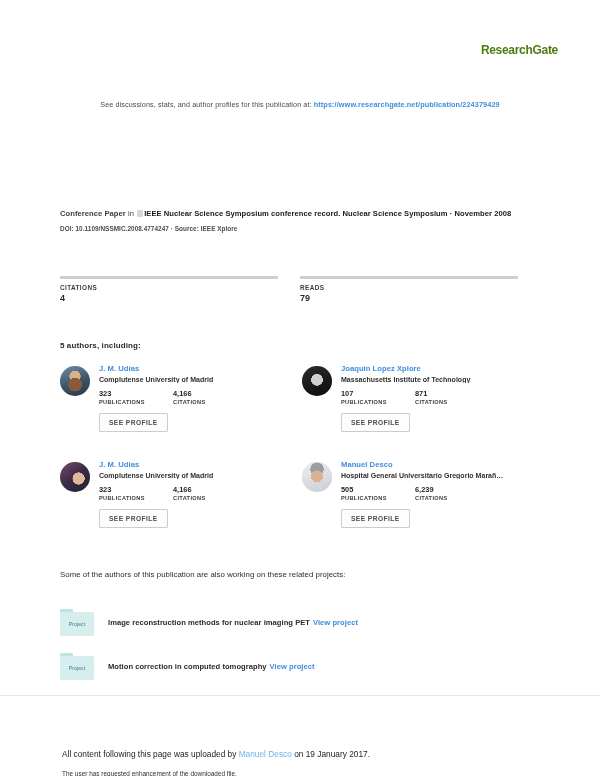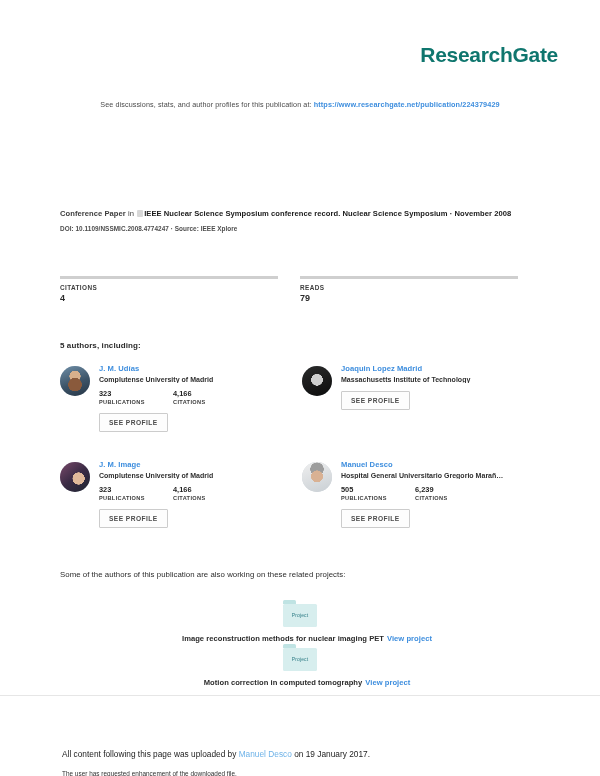--- a/index.html
+++ b/index.html
@@ -21,24 +21,24 @@
     width: 600px;
     height: 776px;
     background: #ffffff;
   }
 
   
   .rg-logo {
     position: absolute;
     top: 44px;
     right: 42px;
-    font-size: 21px;
+    font-size: 12px;
     font-weight: bold;
     letter-spacing: -0.3px;
-    color: #0f766e;
+    color: #4d7c0f;
     line-height: 1;
   }
 
   .seen-from {
     position: absolute;
     top: 100px;
     left: 0;
     width: 600px;
     text-align: center;
     font-size: 7.2px;
@@ -241,21 +241,20 @@
   .projects {
     position: absolute;
     top: 600px;
     left: 60px;
     width: 480px;
   }
   .project-row {
     display: flex;
     align-items: center;
     height: 44px;
-    flex-direction: column;
   }
   .folder {
     width: 34px;
     height: 27px;
     position: relative;
     flex: 0 0 34px;
   }
   .folder .tab {
     position: absolute;
     left: 0; top: 0;
@@ -376,32 +375,42 @@
         </div>
         <div class="see-profile">SEE PROFILE</div>
       </div>
     </div>
 
     <div class="author">
       <div class="avatar av2">
           <div class="face"></div>
         </div>
       <div class="author-body">
-        <div class="author-name">Joaquin Lopez Madrid</div>
+        <div class="author-name">Joaquin Lopez Xplore</div>
         <div class="author-affil">Massachusetts Institute of Technology</div>
+        <div class="author-stats">
+          <div class="astat">
+            <div class="astat-num">107</div>
+            <div class="astat-label">PUBLICATIONS</div>
+          </div>
+          <div class="astat">
+            <div class="astat-num">871</div>
+            <div class="astat-label">CITATIONS</div>
+          </div>
+        </div>
         <div class="see-profile">SEE PROFILE</div>
       </div>
     </div>
 
     <div class="author">
       <div class="avatar av3">
           <div class="face"></div>
         </div>
       <div class="author-body">
-        <div class="author-name">J. M. Image</div>
+        <div class="author-name">J. M. Udias</div>
         <div class="author-affil">Complutense University of Madrid</div>
         <div class="author-stats">
           <div class="astat">
             <div class="astat-num">323</div>
             <div class="astat-label">PUBLICATIONS</div>
           </div>
           <div class="astat">
             <div class="astat-num">4,166</div>
             <div class="astat-label">CITATIONS</div>
           </div>

